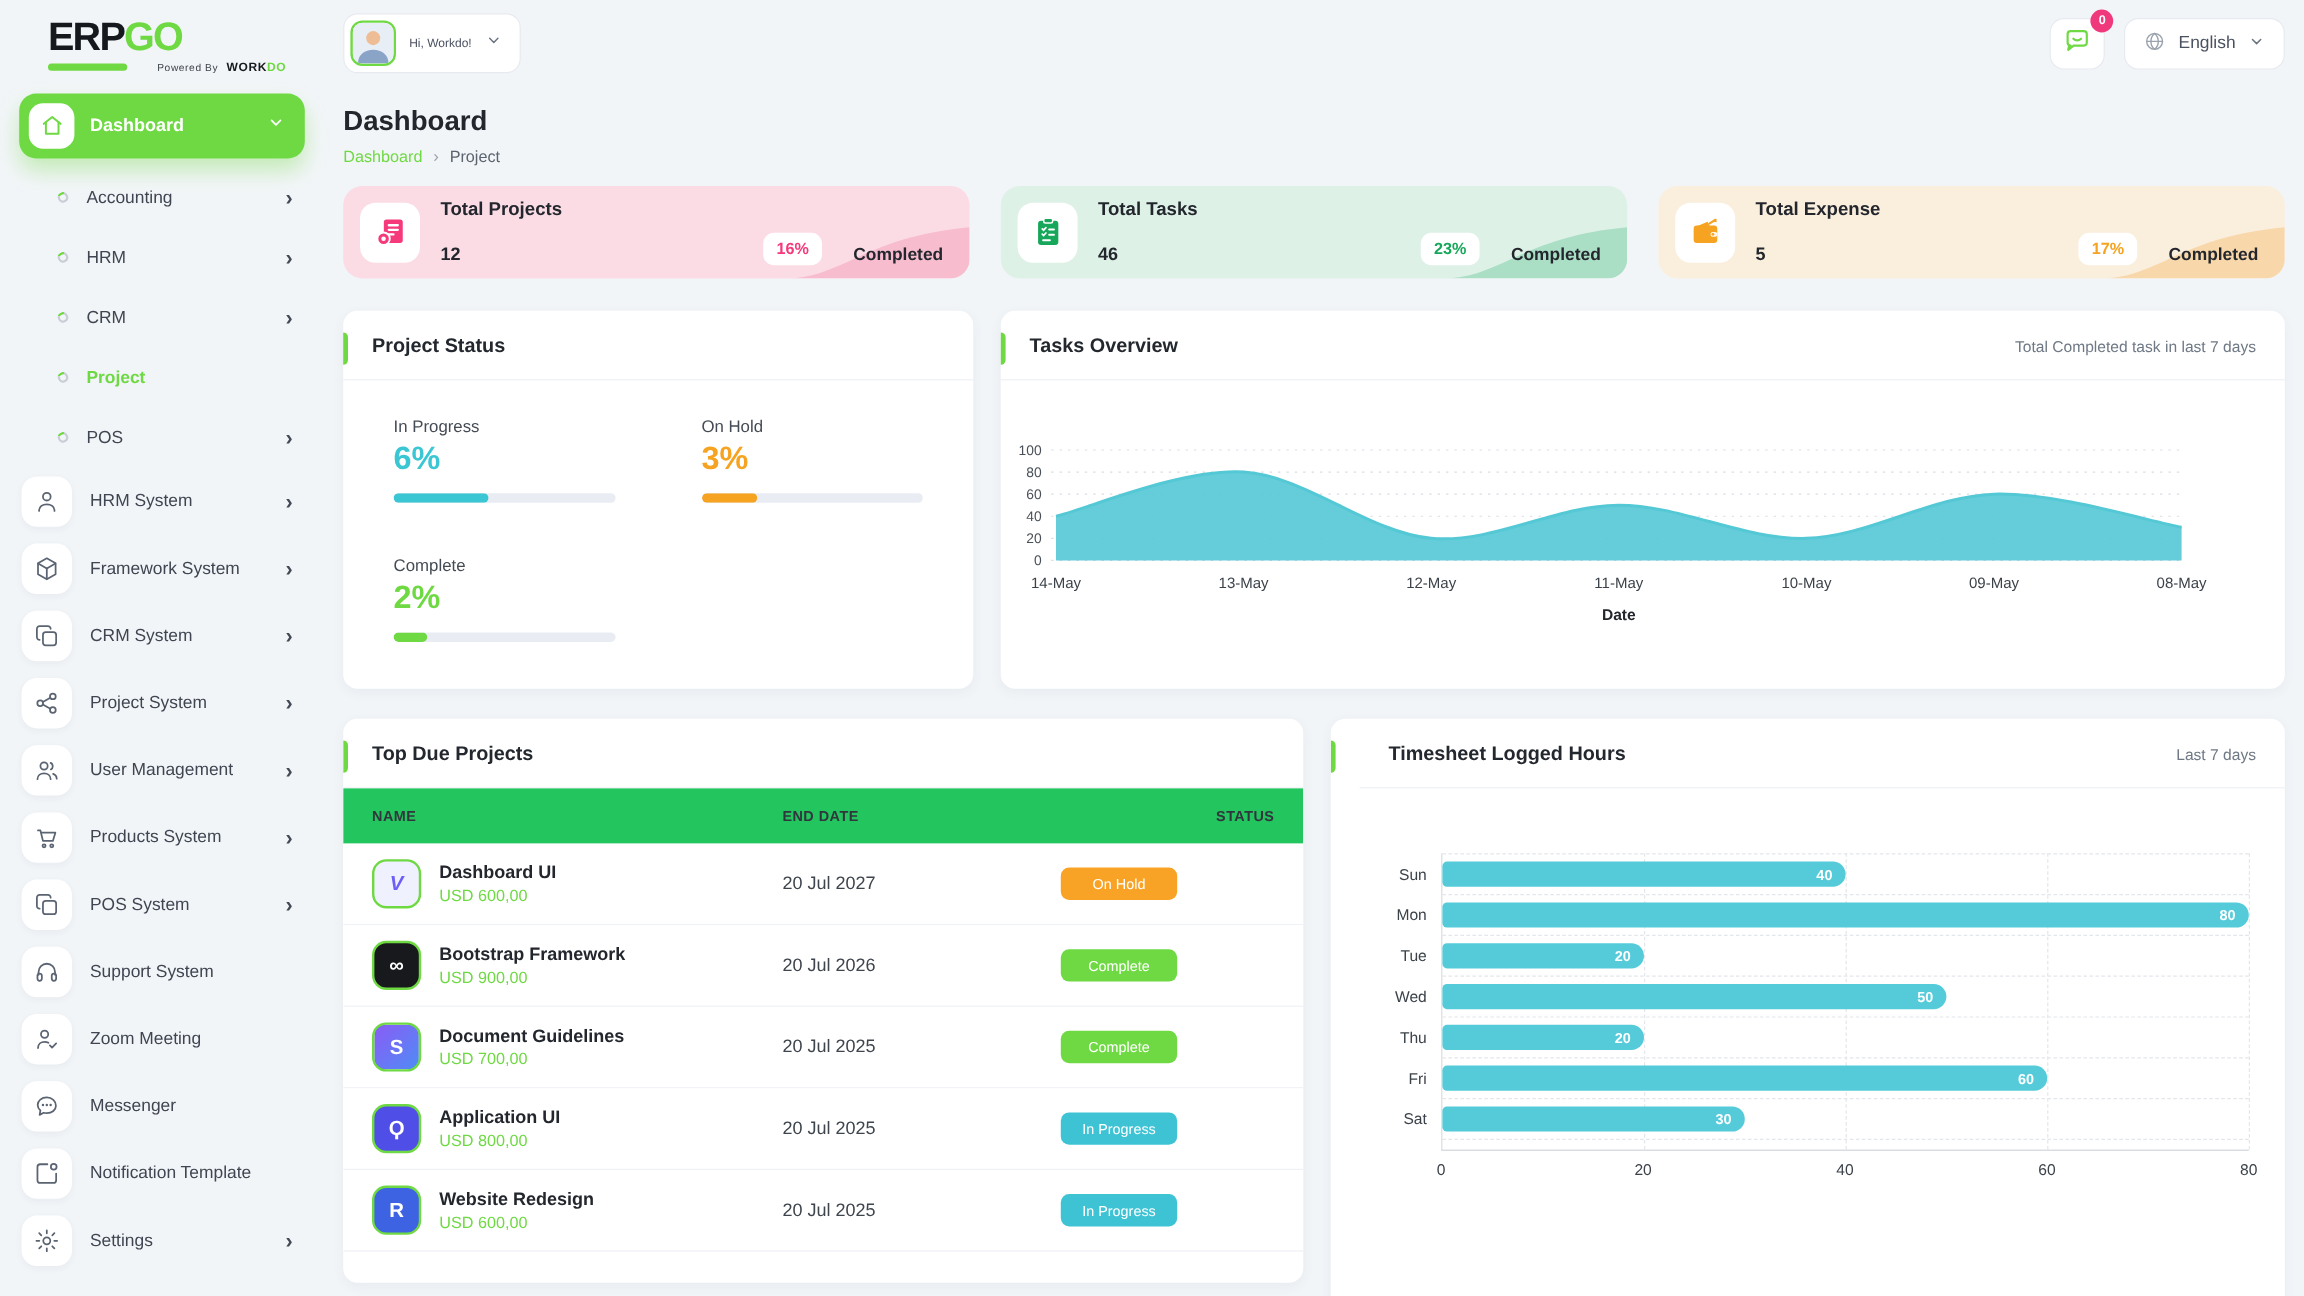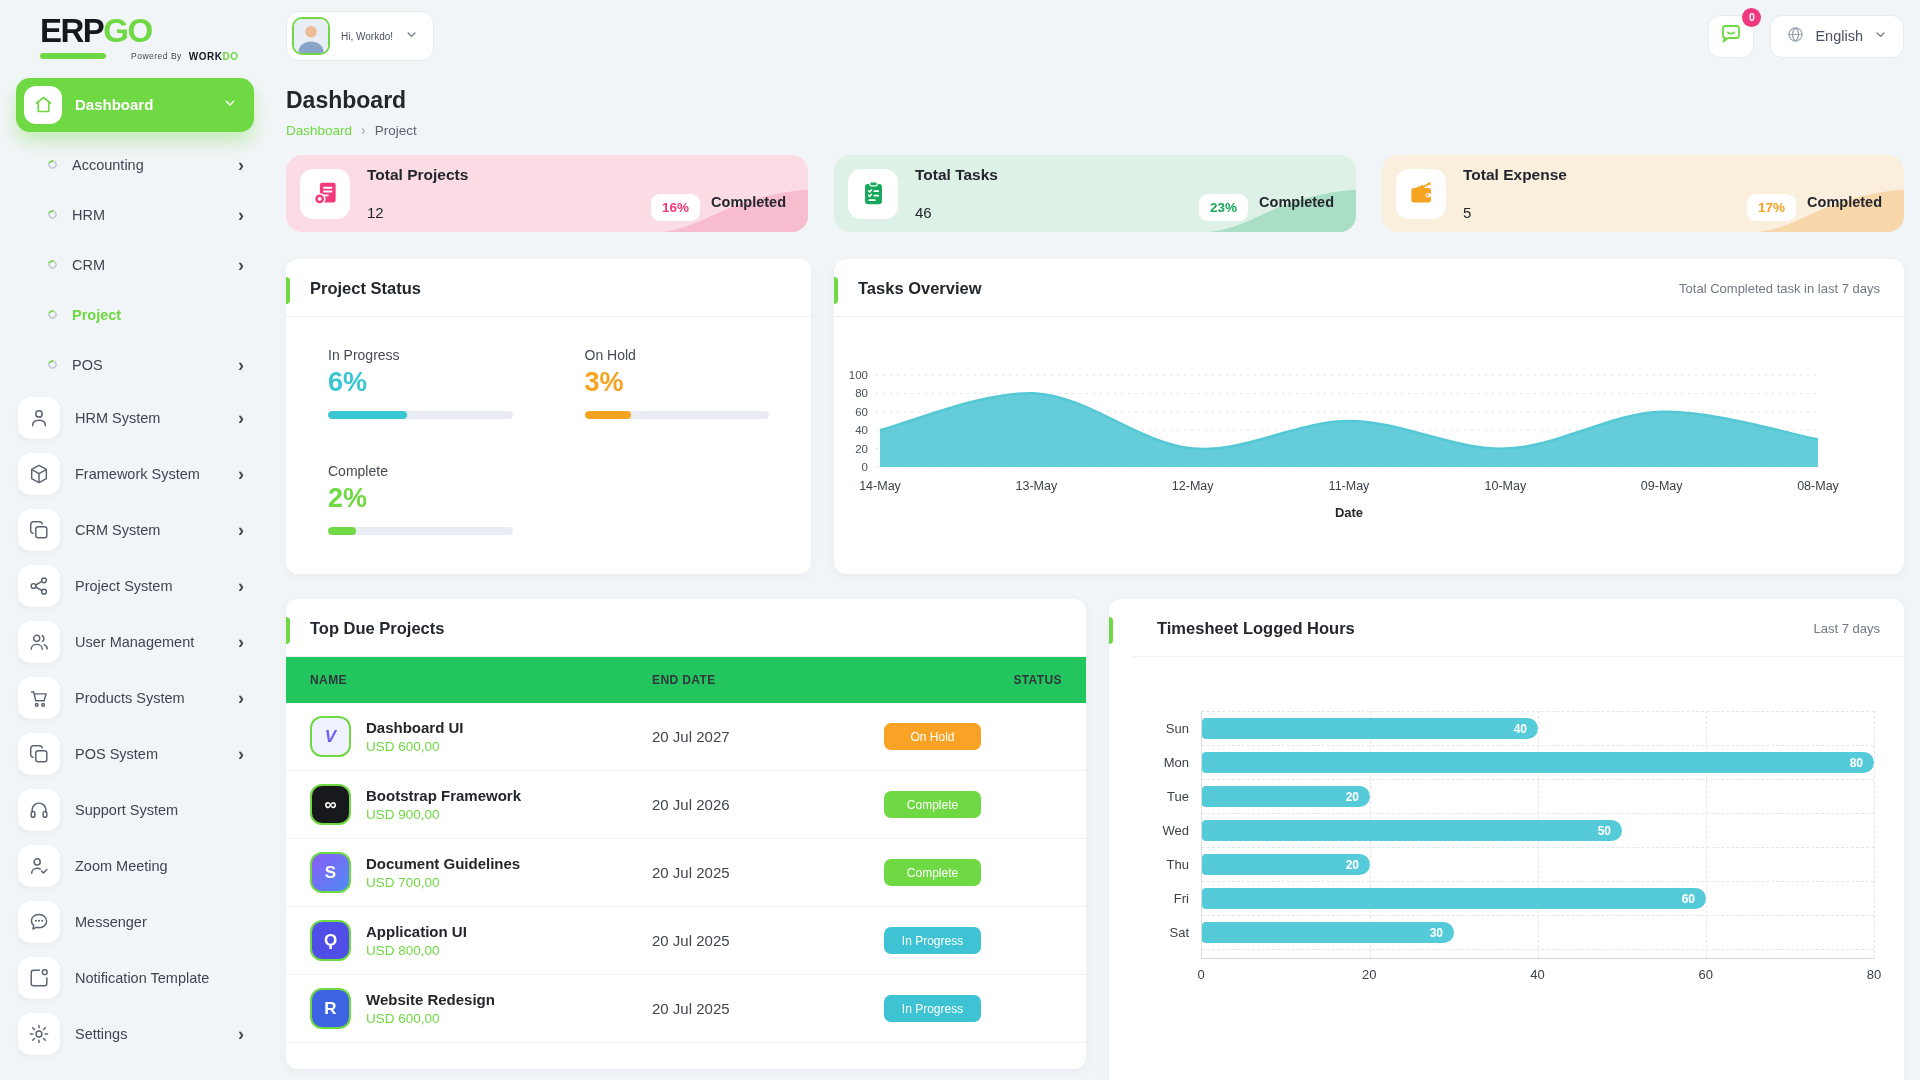--- a/index.html
+++ b/index.html
@@ -58,22 +58,22 @@
   .bc-sep { color:#9aa3ad; font-size:14px; }
   .bc-cur { color:#5b636e; }
   
   .stats-row { display:flex; gap:26px; margin-top:17px; }
   .stat-card { flex:1; height:77px; border-radius:16px; position:relative; overflow:hidden;
     display:flex; align-items:center; gap:17px; padding:0 22px 0 14px; }
   .stat-iconbox { width:50px; height:50px; border-radius:13px; background:#fff;
     display:flex; align-items:center; justify-content:center; z-index:1; }
   .stat-info { flex:1; z-index:1; }
   .stat-title { font-size:15.5px; font-weight:700; color:#23272d; }
-  .stat-value { font-size:15px; font-weight:400; color:#23272d; margin-top:20px; }
-  .stat-right { display:flex; align-items:flex-start; gap:11px; z-index:1;margin-top:28px; }
+  .stat-value { font-size:15px; font-weight:700; color:#23272d; margin-top:20px; }
+  .stat-right { display:flex; align-items:flex-end; gap:26px; z-index:1;margin-top:28px; }
   .stat-pct { background:#fff; border-radius:9px; padding:6px 11px; font-weight:700; font-size:13.5px; }
   .stat-completed { font-size:14.5px; font-weight:700; color:#23272d; }
   .stat-wave { position:absolute; right:0; bottom:0; width:180px; height:58px; }
   
   .card { background:#fff; border-radius:12px; box-shadow:0 3px 10px rgba(40,50,70,.05); position:relative; }
   .accent-bar { position:absolute; left:0; top:18px; width:4px; height:27px; background:#6fd943; border-radius:0 4px 4px 0; }
   .card-head { display:flex; justify-content:space-between; align-items:center;
     padding:20px 24px 18px; border-bottom:1px solid #eef1f4; }
   .card-title { font-size:16.5px; font-weight:700; color:#23272e; }
   .card-note { font-size:13px; color:#6f7985; }

